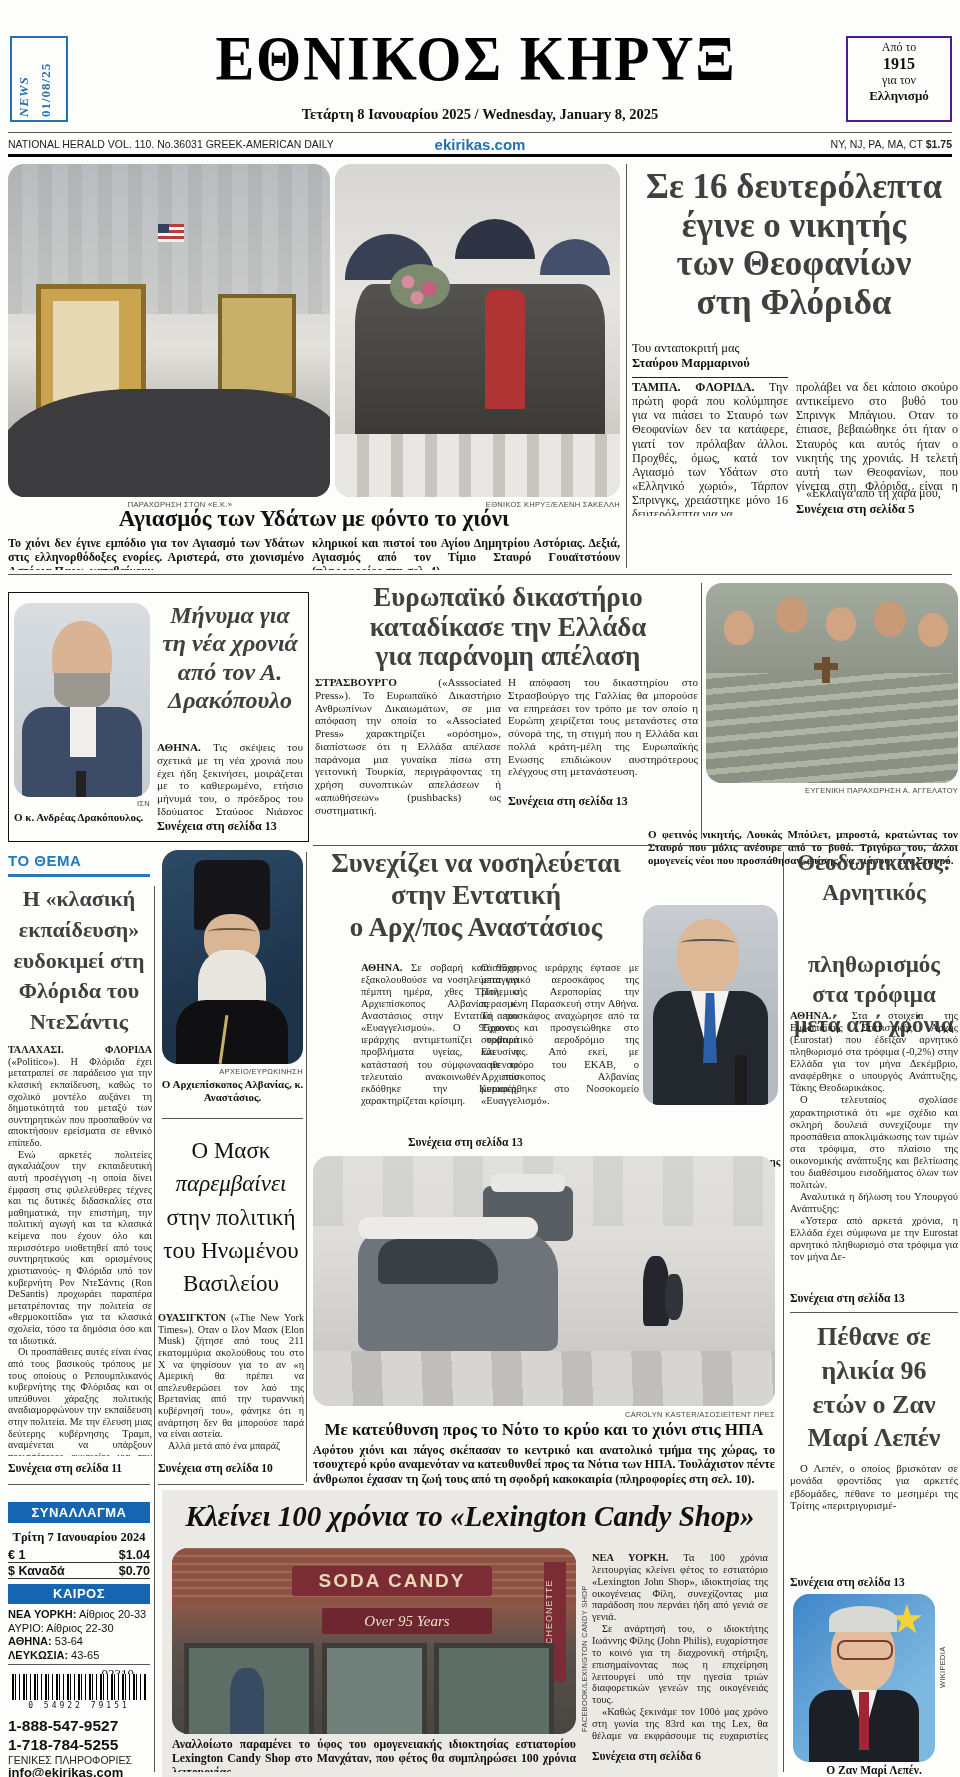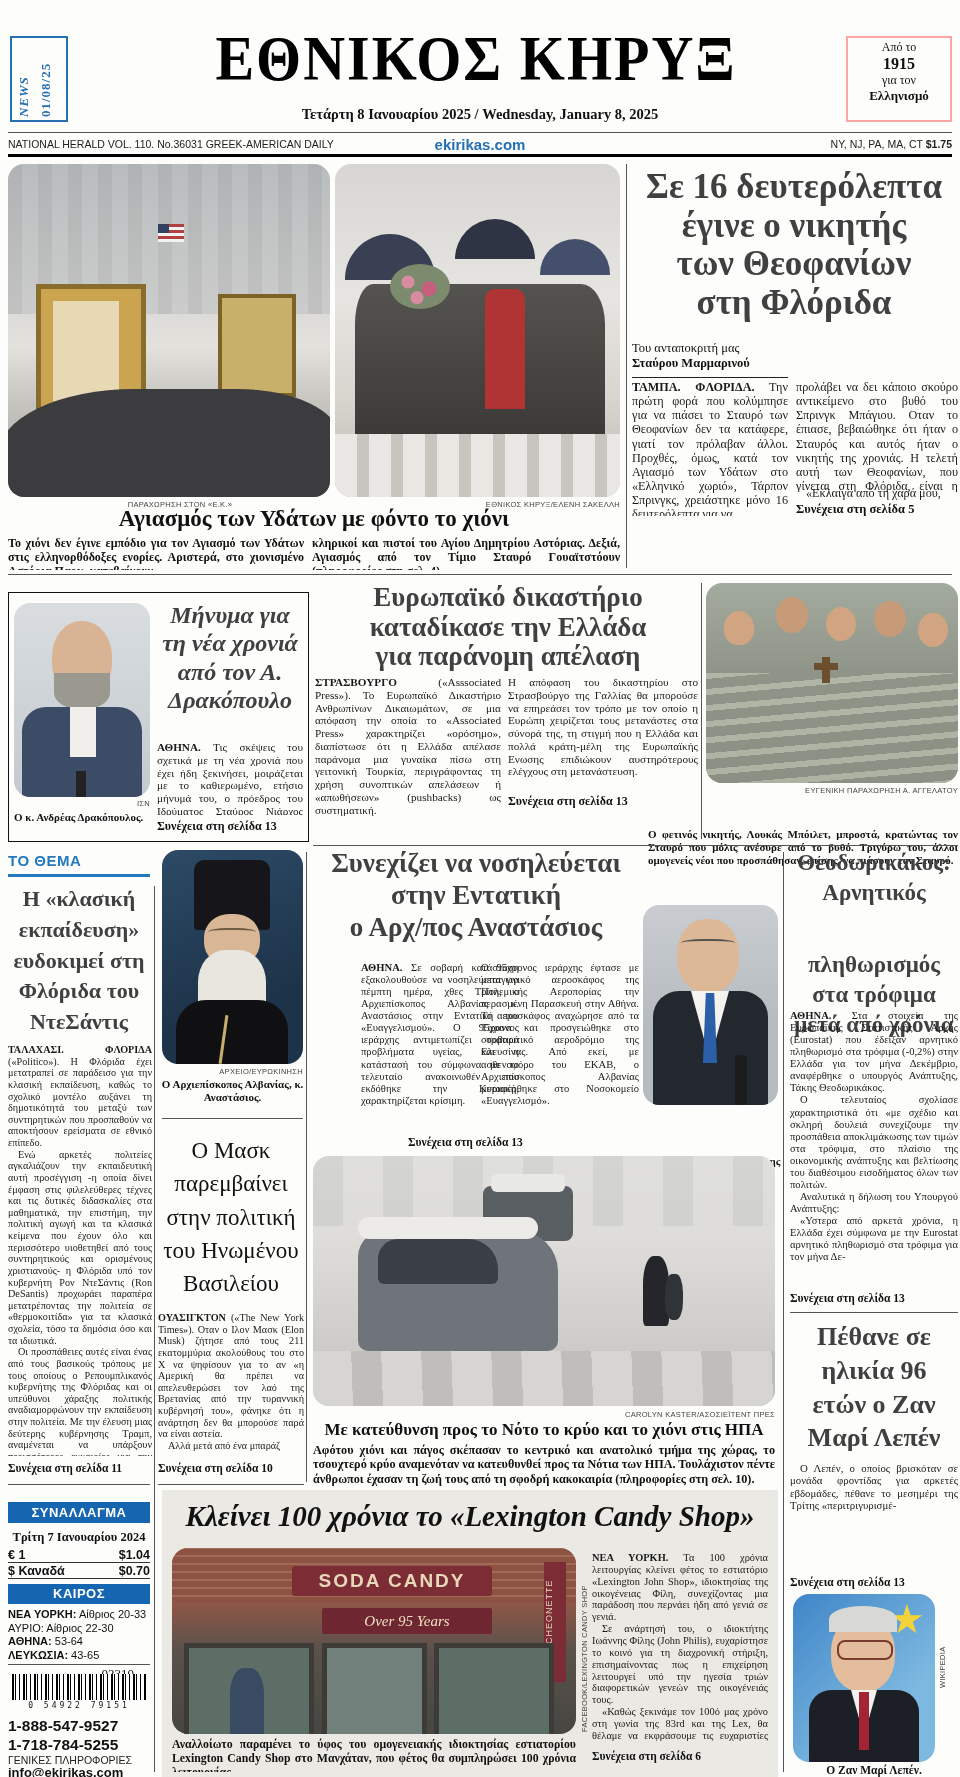--- a/index.html
+++ b/index.html
@@ -35,21 +35,21 @@
 <div class="abs" style="left:0;top:0;width:960px;height:158px;">
   <div class="abs" style="left:10px;top:36px;width:54px;height:82px;border:2px solid #2470b3;">
     <div class="vert abs" style="left:4px;top:3px;height:76px;width:20px;color:#2470b3;font-weight:bold;font-style:italic;font-size:13px;letter-spacing:1px;">NEWS</div>
     <div class="vert abs" style="left:26px;top:3px;height:76px;width:20px;color:#2470b3;font-weight:bold;font-size:13px;letter-spacing:1px;">01/08/25</div>
   </div>
 
   <div class="abs ctr" style="left:120px;top:26px;width:712px;height:78px;font-size:58px;font-weight:bold;letter-spacing:2px;transform:scaleY(1.08);color:#000;">ΕΘΝΙΚΟΣ ΚΗΡΥΞ</div>
 
   <div class="abs ctr b" style="left:180px;top:106px;width:600px;font-size:14.5px;">Τετάρτη 8 Ιανουαρίου 2025 / Wednesday, January 8, 2025</div>
 
-  <div class="abs ctr" style="left:846px;top:36px;width:102px;height:80px;border:2px solid #fca5a5;padding-top:2px;">
+  <div class="abs ctr" style="left:846px;top:36px;width:102px;height:80px;border:2px solid #4c1d95;padding-top:2px;">
     <div style="font-size:12px;">Από το</div>
     <div style="font-size:16px;font-weight:bold;">1915</div>
     <div style="font-size:12px;">για τον</div>
     <div style="font-size:13px;font-weight:bold;">Ελληνισμό</div>
   </div>
 
   <div class="abs hrule" style="left:8px;top:132px;width:944px;"></div>
 
   <div class="abs sans" style="left:8px;top:138px;width:420px;font-size:10.5px;color:#222;">NATIONAL HERALD VOL. 110.  No.36031    GREEK-AMERICAN DAILY</div>
   <div class="abs ctr sans b" style="left:380px;top:136px;width:200px;font-size:15px;color:#2470b3;cursor:pointer;">ekirikas.com</div>
@@ -199,21 +199,21 @@
   <div class="abs" style="left:36px;top:100px;width:68px;height:80px;background:#e9e6df;border-radius:40% 40% 30% 30%;"></div>
   <div class="abs" style="left:14px;top:150px;width:112px;height:64px;background:#101013;border-radius:30px 30px 0 0;"></div>
   <div class="abs" style="left:60px;top:165px;width:3px;height:49px;background:#c9b06a;transform:rotate(8deg);"></div>
 </div>
 <div class="abs rt credit" style="left:162px;top:1067px;width:141px;">ΑΡΧΕΙΟ/ΕΥΡΩΚΙΝΗΣΗ</div>
 <div class="abs ctr cap-b" style="left:160px;top:1078px;width:145px;font-size:11px;">Ο Αρχιεπίσκοπος Αλβανίας, κ. Αναστάσιος.</div>
 <div class="abs hrule" style="left:162px;top:1118px;width:141px;"></div>
 
 <div class="abs" style="left:158px;top:1134px;width:146px;">
   <div class="ctr" style="font-size:23px;line-height:1.45;">Ο Μασκ</div>
-  <div class="ctr" style="font-size:23px;line-height:1.45;">παρεμβαίνει</div>
+  <div class="ctr" style="font-size:23px;line-height:1.45;font-style:italic;">παρεμβαίνει</div>
   <div class="ctr" style="font-size:23px;line-height:1.45;">στην πολιτική</div>
   <div class="ctr" style="font-size:23px;line-height:1.45;">του Ηνωμένου</div>
   <div class="ctr" style="font-size:23px;line-height:1.45;">Βασιλείου</div>
 </div>
 <div class="abs body-txt clip" style="left:158px;top:1312px;width:146px;height:144px;font-size:10.2px;">
   <p><span class="lead-in">ΟΥΑΣΙΓΚΤΟΝ</span>
      <span>(«The New York Times»). Οταν ο Ιλον Μασκ (Elon Musk) ζήτησε από τους 211 εκατομμύρια ακολούθους του στο X να ψηφίσουν για το αν «η Αμερική θα πρέπει να απελευθερώσει τον λαό της Βρετανίας από την τυραννική κυβέρνησή του», φάνηκε ότι η ανάρτηση δεν θα μπορούσε παρά να είναι αστεία.</span></p>
   <p class="indent">Αλλά μετά από ένα μπαράζ</p>
 </div>
 <div class="abs cont" style="left:158px;top:1462px;">Συνέχεια στη σελίδα 10</div>

